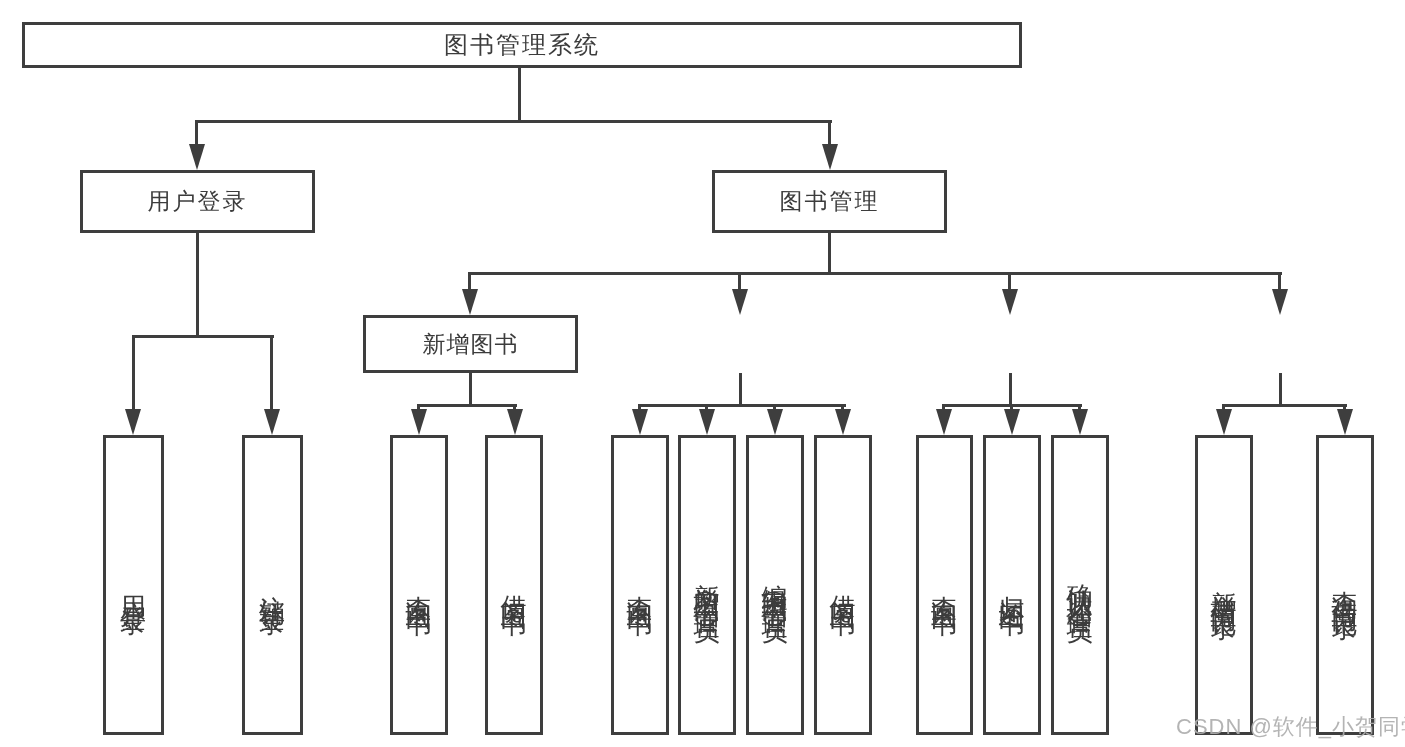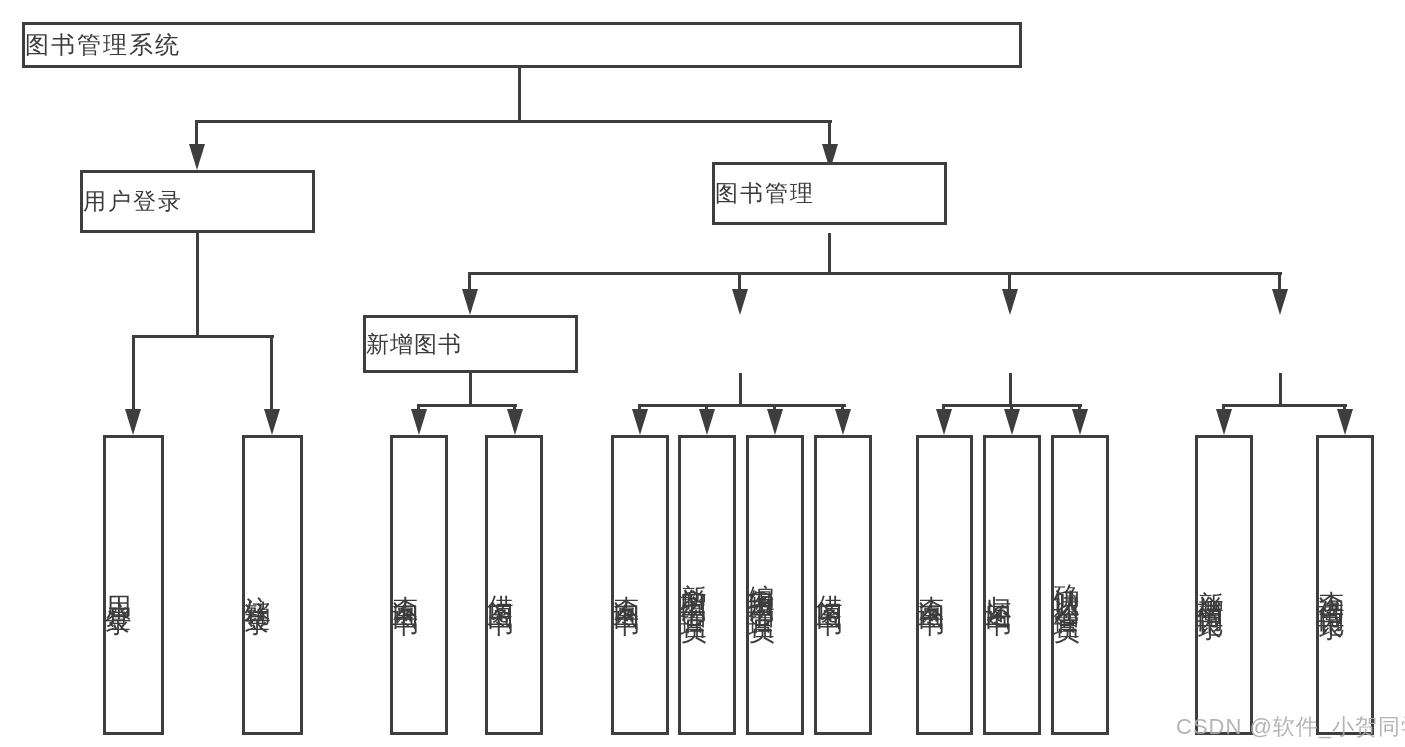--- a/index.html
+++ b/index.html
@@ -10,21 +10,21 @@
     font-family:"Liberation Sans", sans-serif;
     overflow:hidden;
   }
   .box{
     position:absolute;
     box-sizing:border-box;
     border:3px solid #3e3e3e;
     background:#ffffff;
     display:flex;
     align-items:center;
-    justify-content:flex-start;
+    justify-content:center;
     color:#3c3c3c;
   }
   .box.h1 span{font-size:24px;letter-spacing:2px;}
   .box.h2 span{font-size:23px;letter-spacing:2px;}
   .box.h3 span{font-size:23px;letter-spacing:1px;}
   .leaf span{
     writing-mode:vertical-rl;
     text-orientation:mixed;
     font-size:26px;
     letter-spacing:5px;
@@ -62,21 +62,21 @@
   <div class="vline" style="left:518px;top:68px;height:52px"></div>
   <div class="hline" style="left:195px;top:120px;width:637px"></div>
   <div class="vline" style="left:195px;top:120px;height:26px"></div>
   <div class="ahead" style="left:189px;top:144px"></div>
   <div class="vline" style="left:828px;top:120px;height:26px"></div>
   <div class="ahead" style="left:822px;top:144px"></div>
 
   <div class="box h2" style="left:80px;top:170px;width:235px;height:63px">
     <span>用户登录</span>
   </div>
-  <div class="box h2" style="left:712px;top:162px;width:235px;height:63px">
+  <div class="box h2" style="left:712px;top:170px;width:235px;height:63px">
     <span>图书管理</span>
   </div>
 
   <div class="vline" style="left:196px;top:233px;height:102px"></div>
   <div class="hline" style="left:132px;top:335px;width:142px"></div>
   <div class="vline" style="left:132px;top:335px;height:76px"></div>
   <div class="ahead" style="left:125px;top:409px"></div>
   <div class="vline" style="left:270px;top:335px;height:76px"></div>
   <div class="ahead" style="left:264px;top:409px"></div>
 

